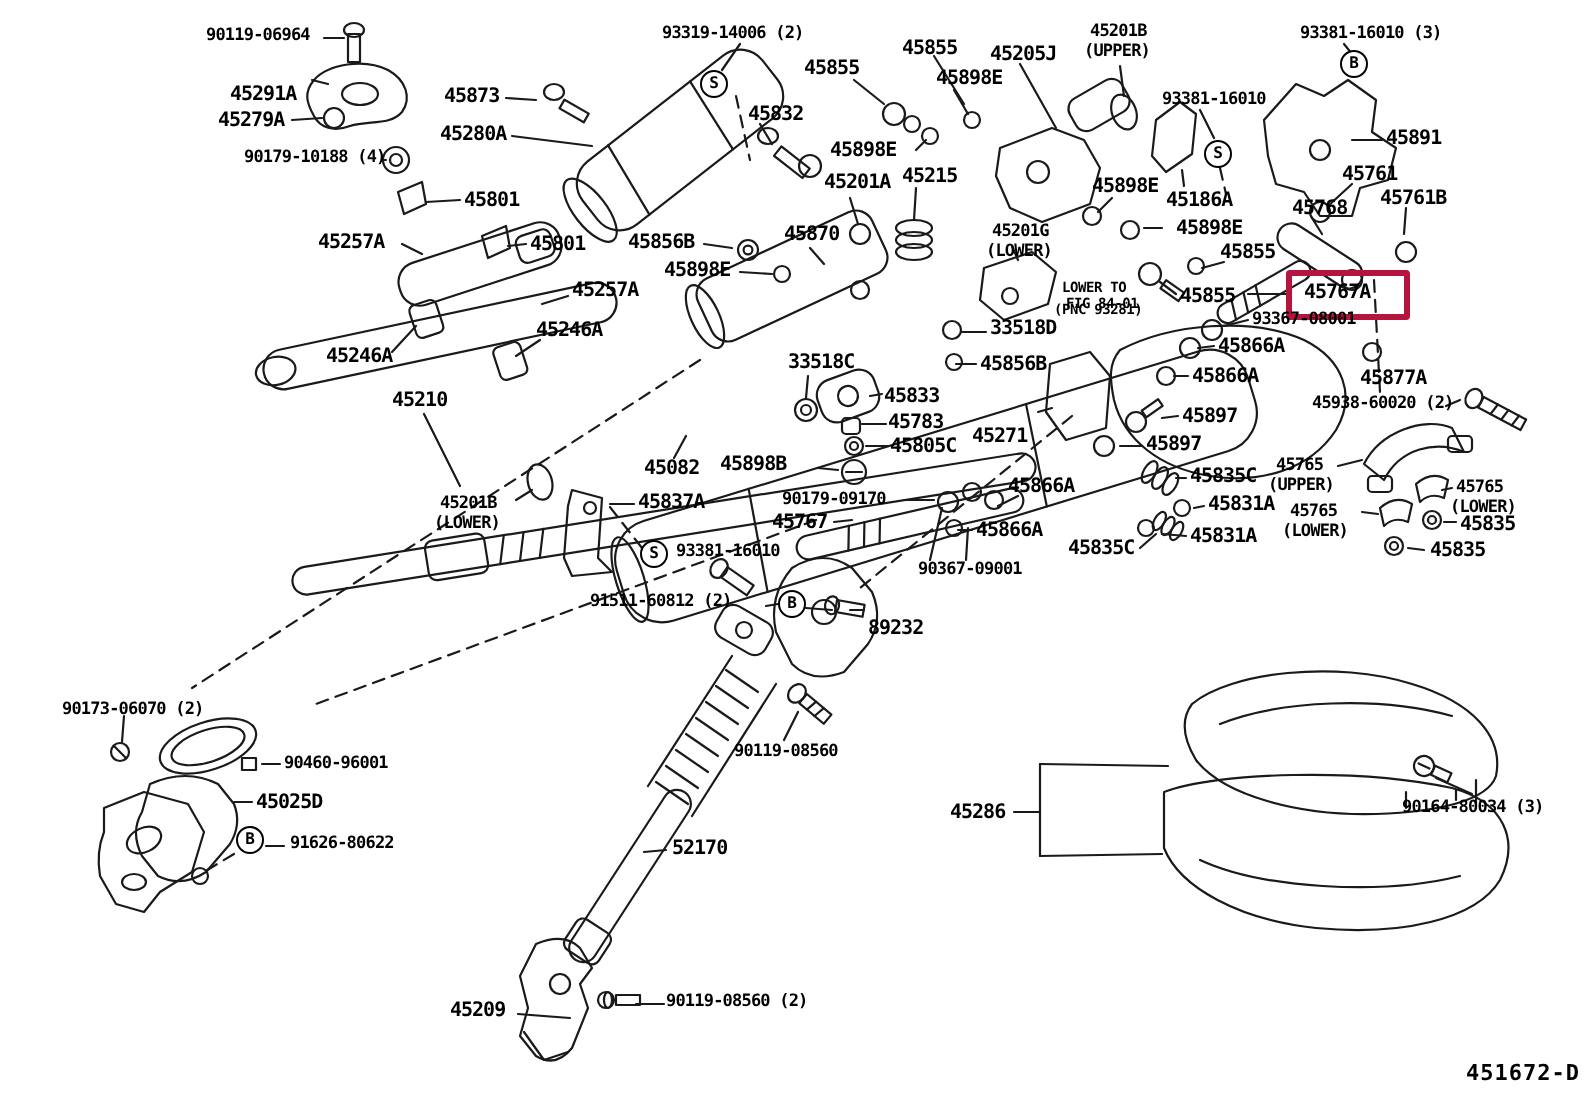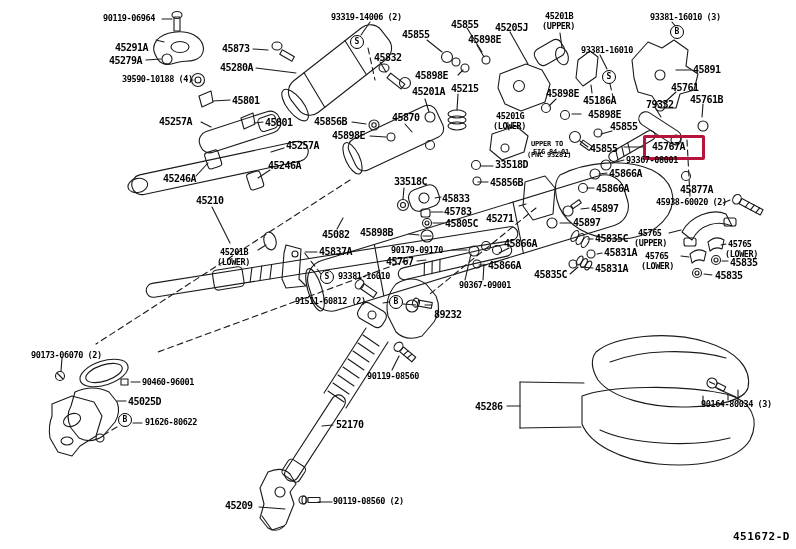--- a/index.html
+++ b/index.html
@@ -389,21 +389,21 @@
           </g>
       </g>
     </g>
   </svg>
 
   <div class="hl" style="border-color: rgb(181, 20, 60);"></div>
 
   <span class="lbl long" style="left:103px;top:13px">90119-06964</span>
   <span class="lbl" style="left:115px;top:42px">45291A</span>
   <span class="lbl" style="left:109px;top:55px">45279A</span>
-  <span class="lbl long" style="left:122px;top:74px">39590-10188 (4)</span>
+  <span class="lbl long" style="left:122px;top:74px">90179-10188 (4)</span>
   <span class="lbl" style="left:222px;top:43px">45873</span>
   <span class="lbl" style="left:220px;top:62px">45280A</span>
   <span class="lbl" style="left:232px;top:95px">45801</span>
   <span class="lbl" style="left:159px;top:116px">45257A</span>
   <span class="lbl" style="left:265px;top:117px">45801</span>
   <span class="lbl" style="left:314px;top:116px">45856B</span>
   <span class="lbl" style="left:332px;top:130px">45898E</span>
   <span class="lbl" style="left:286px;top:140px">45257A</span>
   <span class="lbl" style="left:268px;top:160px">45246A</span>
   <span class="lbl" style="left:163px;top:173px">45246A</span>
@@ -420,21 +420,21 @@
   <span class="lbl" style="left:412px;top:86px">45201A</span>
   <span class="lbl" style="left:451px;top:83px">45215</span>
   <span class="lbl" style="left:392px;top:112px">45870</span>
   <span class="lbl long" style="left:496px;top:111px">45201G</span>
   <span class="lbl long" style="left:493px;top:121px">(LOWER)</span>
   <span class="lbl long" style="left:581px;top:45px">93381-16010</span>
   <span class="lbl long" style="left:650px;top:12px">93381-16010 (3)</span>
   <span class="lbl" style="left:693px;top:64px">45891</span>
   <span class="lbl" style="left:671px;top:82px">45761</span>
   <span class="lbl" style="left:690px;top:94px">45761B</span>
-  <span class="lbl" style="left:646px;top:99px">79332</span>
+  <span class="lbl" style="left:646px;top:99px">45768</span>
   <span class="lbl" style="left:583px;top:95px">45186A</span>
   <span class="lbl" style="left:546px;top:88px">45898E</span>
   <span class="lbl" style="left:588px;top:109px">45898E</span>
   <span class="lbl" style="left:610px;top:121px">45855</span>
   <span class="lbl" style="left:590px;top:143px">45855</span>
   <span class="lbl" style="left:652px;top:141px">45767A</span>
   <span class="lbl long" style="left:626px;top:155px">93367-08001</span>
   <span class="lbl" style="left:609px;top:168px">45866A</span>
   <span class="lbl" style="left:596px;top:183px">45866A</span>
   <span class="lbl" style="left:680px;top:184px">45877A</span>
@@ -446,21 +446,21 @@
   <span class="lbl long" style="left:634px;top:238px">(UPPER)</span>
   <span class="lbl" style="left:604px;top:247px">45831A</span>
   <span class="lbl" style="left:595px;top:263px">45831A</span>
   <span class="lbl" style="left:534px;top:269px">45835C</span>
   <span class="lbl long" style="left:728px;top:239px">45765</span>
   <span class="lbl long" style="left:725px;top:249px">(LOWER)</span>
   <span class="lbl" style="left:730px;top:257px">45835</span>
   <span class="lbl long" style="left:645px;top:251px">45765</span>
   <span class="lbl long" style="left:641px;top:261px">(LOWER)</span>
   <span class="lbl" style="left:715px;top:270px">45835</span>
-  <span class="lbl tiny" style="left:531px;top:139px">UPPER TO</span>
+  <span class="lbl tiny" style="left:531px;top:139px">LOWER TO</span>
   <span class="lbl tiny" style="left:533px;top:147px">FIG 84-01</span>
   <span class="lbl tiny" style="left:527px;top:150px">(PNC 93281)</span>
   <span class="lbl" style="left:495px;top:159px">33518D</span>
   <span class="lbl" style="left:490px;top:177px">45856B</span>
   <span class="lbl" style="left:394px;top:176px">33518C</span>
   <span class="lbl" style="left:442px;top:193px">45833</span>
   <span class="lbl" style="left:444px;top:206px">45783</span>
   <span class="lbl" style="left:445px;top:218px">45805C</span>
   <span class="lbl" style="left:486px;top:213px">45271</span>
   <span class="lbl" style="left:322px;top:229px">45082</span>

